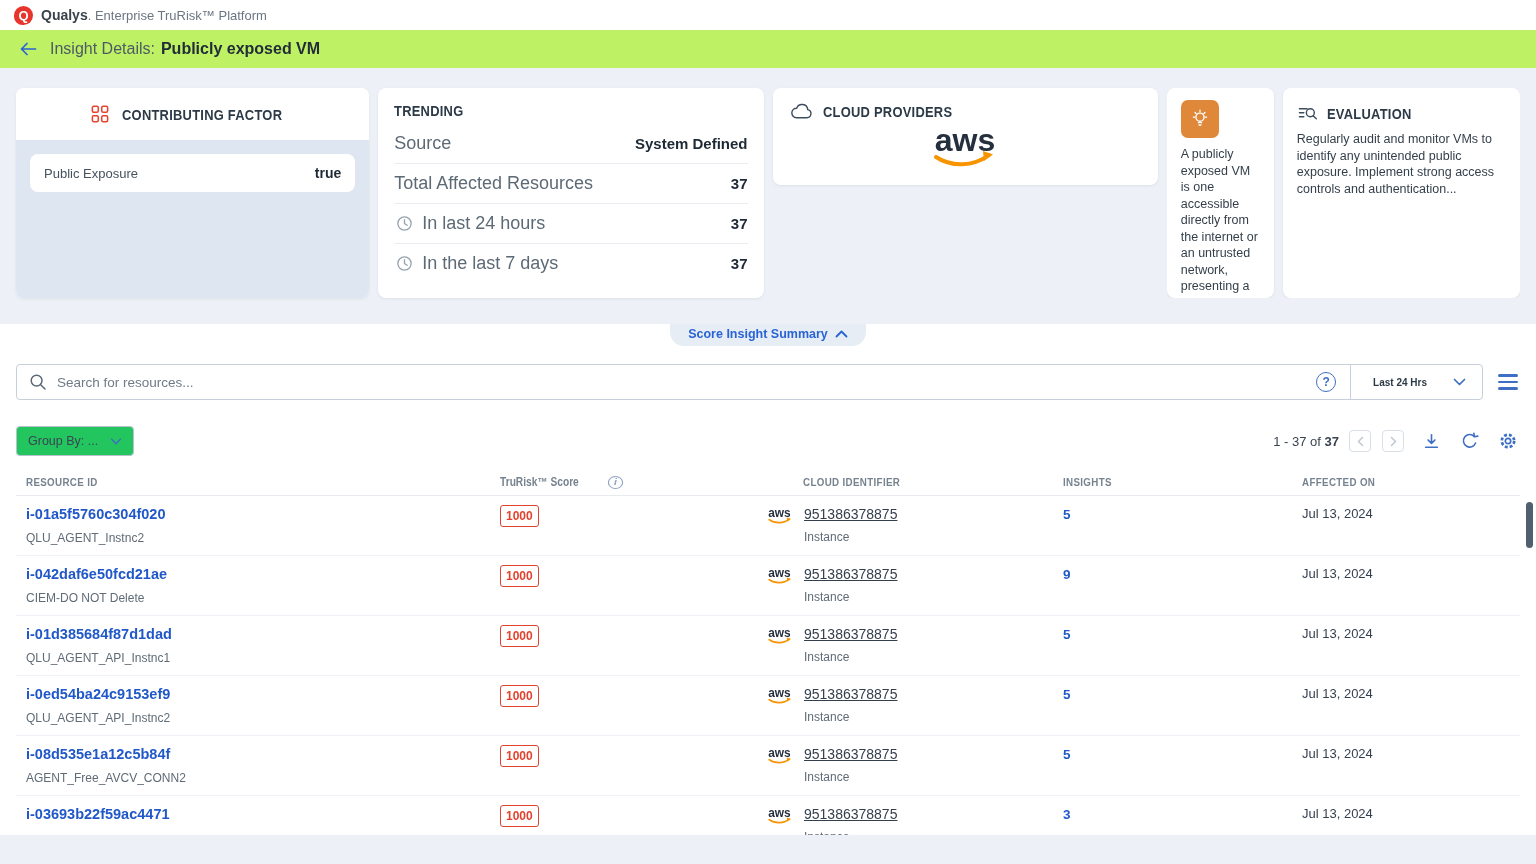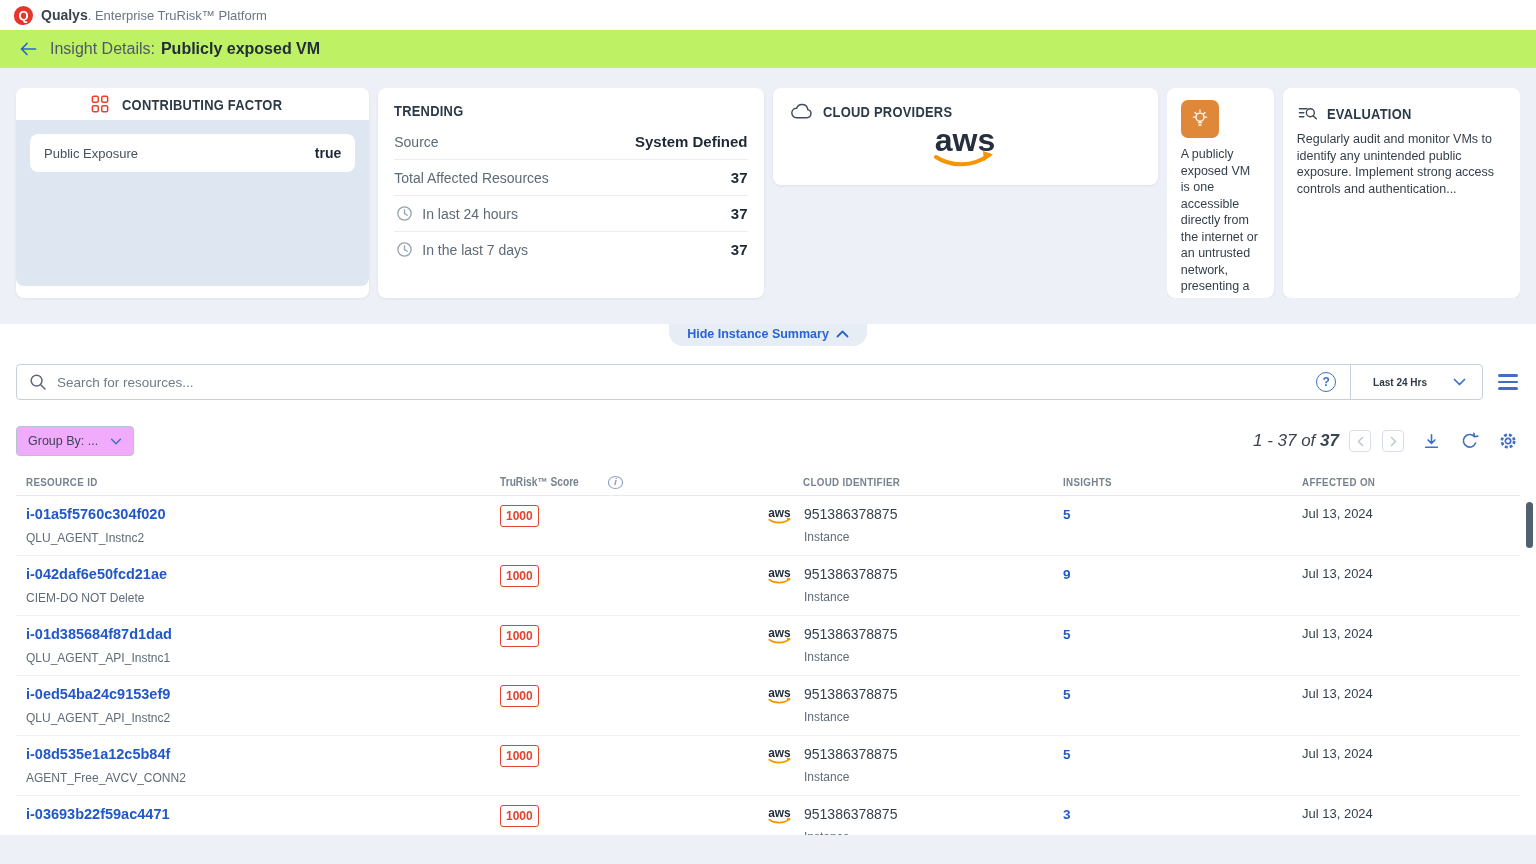--- a/index.html
+++ b/index.html
@@ -23,33 +23,33 @@
   
   .summary { background:#edf1f7; padding:20px 16px 26px; }
   .cards { display:flex; gap:9px; }
   .card { background:#fff; border-radius:8px; box-shadow:0 1px 3px rgba(30,50,80,.08); flex:1; height:210px; overflow:hidden; }
 
   .cond { display:inline-block; transform:scaleX(.86); transform-origin:0 50%;
     font-weight:700; color:#2c3a47; font-size:15px; letter-spacing:.3px; }
   .cond-c { transform-origin:50% 50%; }
 
   
-  .cf-head { height:32px; display:flex; align-items:center; justify-content:center; background:#fff; }
+  .cf-head { height:52px; display:flex; align-items:center; justify-content:center; background:#fff; }
   .cf-body { height:166px; background:#dde6f1; padding:14px; border-radius:0 0 8px 8px; }
   .cf-row { background:#fff; border-radius:8px; height:38px; display:flex; align-items:center;
     justify-content:space-between; padding:0 14px; }
   .cf-row .lbl { font-size:13px; color:#45525e; }
   .cf-row .val { font-size:14px; font-weight:700; color:#1d2935; }
 
   
   .trend { padding:14px 16px 0; }
   .trend-title { margin-bottom:4px; }
   .t-row { display:flex; align-items:center; justify-content:space-between; padding:9px 0; border-bottom:1px solid #e9edf2; }
   .t-row:last-child { border-bottom:none; }
-  .t-row .lbl { font-size:14px; color:#5d6a76; display:flex; align-items:center; gap:9px; }
+  .t-row .lbl { font-size:18px; color:#5d6a76; display:flex; align-items:center; gap:9px; }
   .t-row .val { font-size:15px; font-weight:700; color:#1d2935; }
   .t-row.indent { padding-left:2px; }
 
   
   .cp { padding:14px 16px; display:flex; flex-direction:column; height:100%;justify-content:flex-end; }
   .cp-head { display:flex; align-items:center; gap:10px; }
   .cp-logo { flex:1; display:flex; align-items:center; justify-content:center; }
 
   
   .rcol { display:flex; flex-direction:row; gap:9px; flex:1; height:210px; background:transparent; box-shadow:none; border-radius:0; }
@@ -76,25 +76,25 @@
   .search-input::placeholder { color:#6f7b87; }
   .help-badge { width:20px; height:20px; border:1.5px solid #3f6fc4; border-radius:50%; color:#3f6fc4;
     font-size:12px; font-weight:700; display:flex; align-items:center; justify-content:center; margin:0 14px; }
   .time-seg { border-left:1px solid #c6d0db; height:100%; display:flex; align-items:center; gap:26px; padding:0 16px 0 22px; cursor:pointer; }
   .time-seg .tval { font-size:10px; font-weight:700; color:#2c3a47; }
   .burger { display:flex; flex-direction:column; gap:4px; cursor:pointer; padding:2px; }
   .burger span { width:20px; height:2.4px; background:#3f6fc4; border-radius:2px; }
 
   
   .controls { margin:26px 16px 0; display:flex; align-items:center; justify-content:space-between; }
-  .groupby { height:30px; border:1px solid #b7c2cf; border-radius:4px; background:#f0abfc; padding:0 11px;
+  .groupby { height:30px; border:1px solid #b7c2cf; border-radius:4px; background:#22c55e; padding:0 11px;
     display:flex; align-items:center; gap:12px; font-size:12.5px; color:#3a4653; cursor:pointer;
     font-family:"Liberation Sans", sans-serif; }
   .pager { display:flex; align-items:center; gap:9px; }
-  .pager .range { font-size:17px; color:#3a4450;font-style:italic; }
+  .pager .range { font-size:13px; color:#3a4450; }
   .pager .range b { font-weight:700; }
   .pg-btn { width:22px; height:22px; border:1px solid #d8dfe7; border-radius:4px; background:#fff;
     color:#bfc9d3; font-size:14px; display:flex; align-items:center; justify-content:center; margin:0 1px; }
   .icon-btn { background:none; border:none; cursor:pointer; display:flex; align-items:center; padding:2px; margin-left:6px; }
 
   
   .table-wrap { margin:12px 16px 0; }
   .tgrid { display:grid; grid-template-columns:474px 265px 298px 239px 1fr; padding-left:10px; align-items:start; }
   .thead { height:28px; align-items:center; border-bottom:1px solid #e7ebf0; }
   .th { font-size:11.5px; color:#76838f; font-weight:700; }
@@ -104,21 +104,21 @@
   .info-badge { width:13px; height:13px; border:1px solid #8fa3c0; border-radius:50%; color:#8fa3c0;
     font-size:9px; font-weight:700; display:inline-flex; align-items:center; justify-content:center;
     transform:scaleX(1.18); font-style:italic; }
 
   .trow { height:60px; border-bottom:1px solid #eef1f5; padding-top:9px; }
   .rid { font-size:14.5px; font-weight:600; color:#2058c9; text-decoration:none; cursor:pointer; }
   .sub { font-size:12px; color:#5f6b76; margin-top:8px; }
   .score-chip { display:inline-block; border:1.6px solid #e2422e; color:#e2422e; border-radius:3px;
     font-size:12px; font-weight:700; padding:3px 5px; background:#fff; }
   .c3 { display:flex; gap:10px; }
-  .cid-num { font-size:14px; color:#333f4d; padding-top:1px; }
+  .cid-num { font-size:14px; color:#333f4d; padding-top:1px;text-decoration:underline; }
   .ins { font-size:13.5px; font-weight:700; color:#2058c9; text-decoration:none; cursor:pointer; }
   .c5 { font-size:13px; color:#333f4d; padding-top:1px; }
   .aws-mini { margin-top:1px; }
 
   
   .footer-strip { position:absolute; left:0; bottom:0; width:100%; height:29px; background:#edf1f7; z-index:5; }
   .scroll-thumb { position:absolute; right:3px; top:502px; width:7px; height:46px; background:#51606f; border-radius:4px; z-index:6; }
 </style>
 </head>
 <body>
@@ -233,21 +233,21 @@
           </div>
           <div class="eval-text">Regularly audit and monitor VMs to identify any unintended public exposure. Implement strong access controls and authentication...</div>
         </div>
       </div>
 
     </div>
   </section>
 
   <div class="toggle-wrap">
     <button class="toggle">
-      <span>Hide Instance Summary</span>
+      <span>Score Insight Summary</span>
       <svg width="13" height="8" viewBox="0 0 13 8">
         <path d="M1.5 6.5L6.5 1.5 11.5 6.5" fill="none" stroke="#2a63d4" stroke-width="1.8" stroke-linecap="round" stroke-linejoin="round"></path>
       </svg>
     </button>
   </div>
 
   <div class="search-row">
     <div class="search-box">
       <span class="mag">
         <svg width="18" height="18" viewBox="0 0 18 18">

